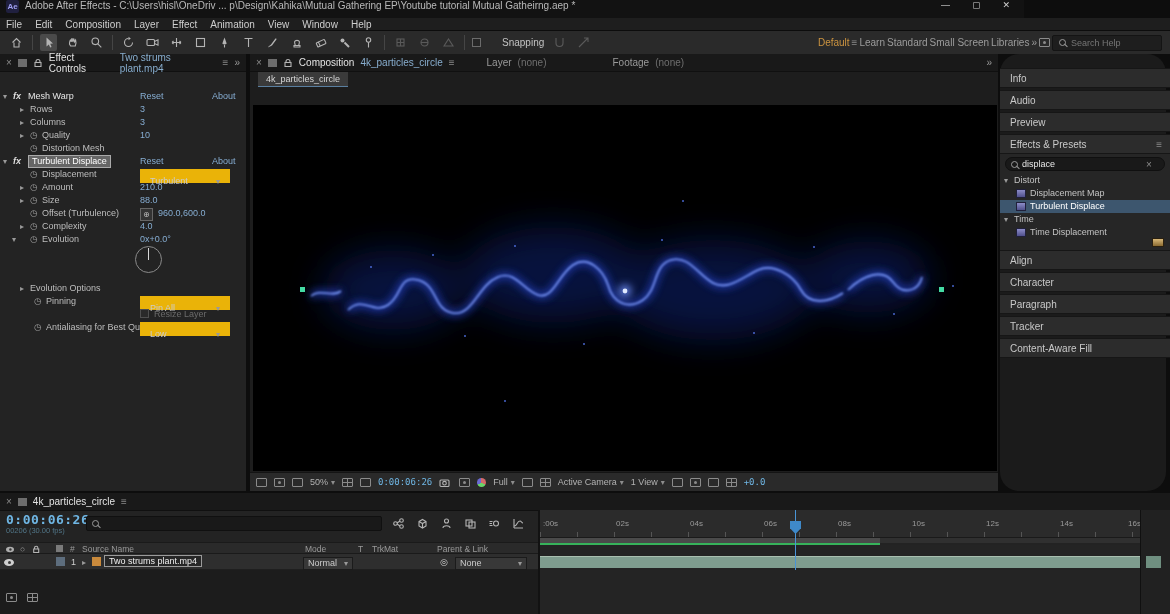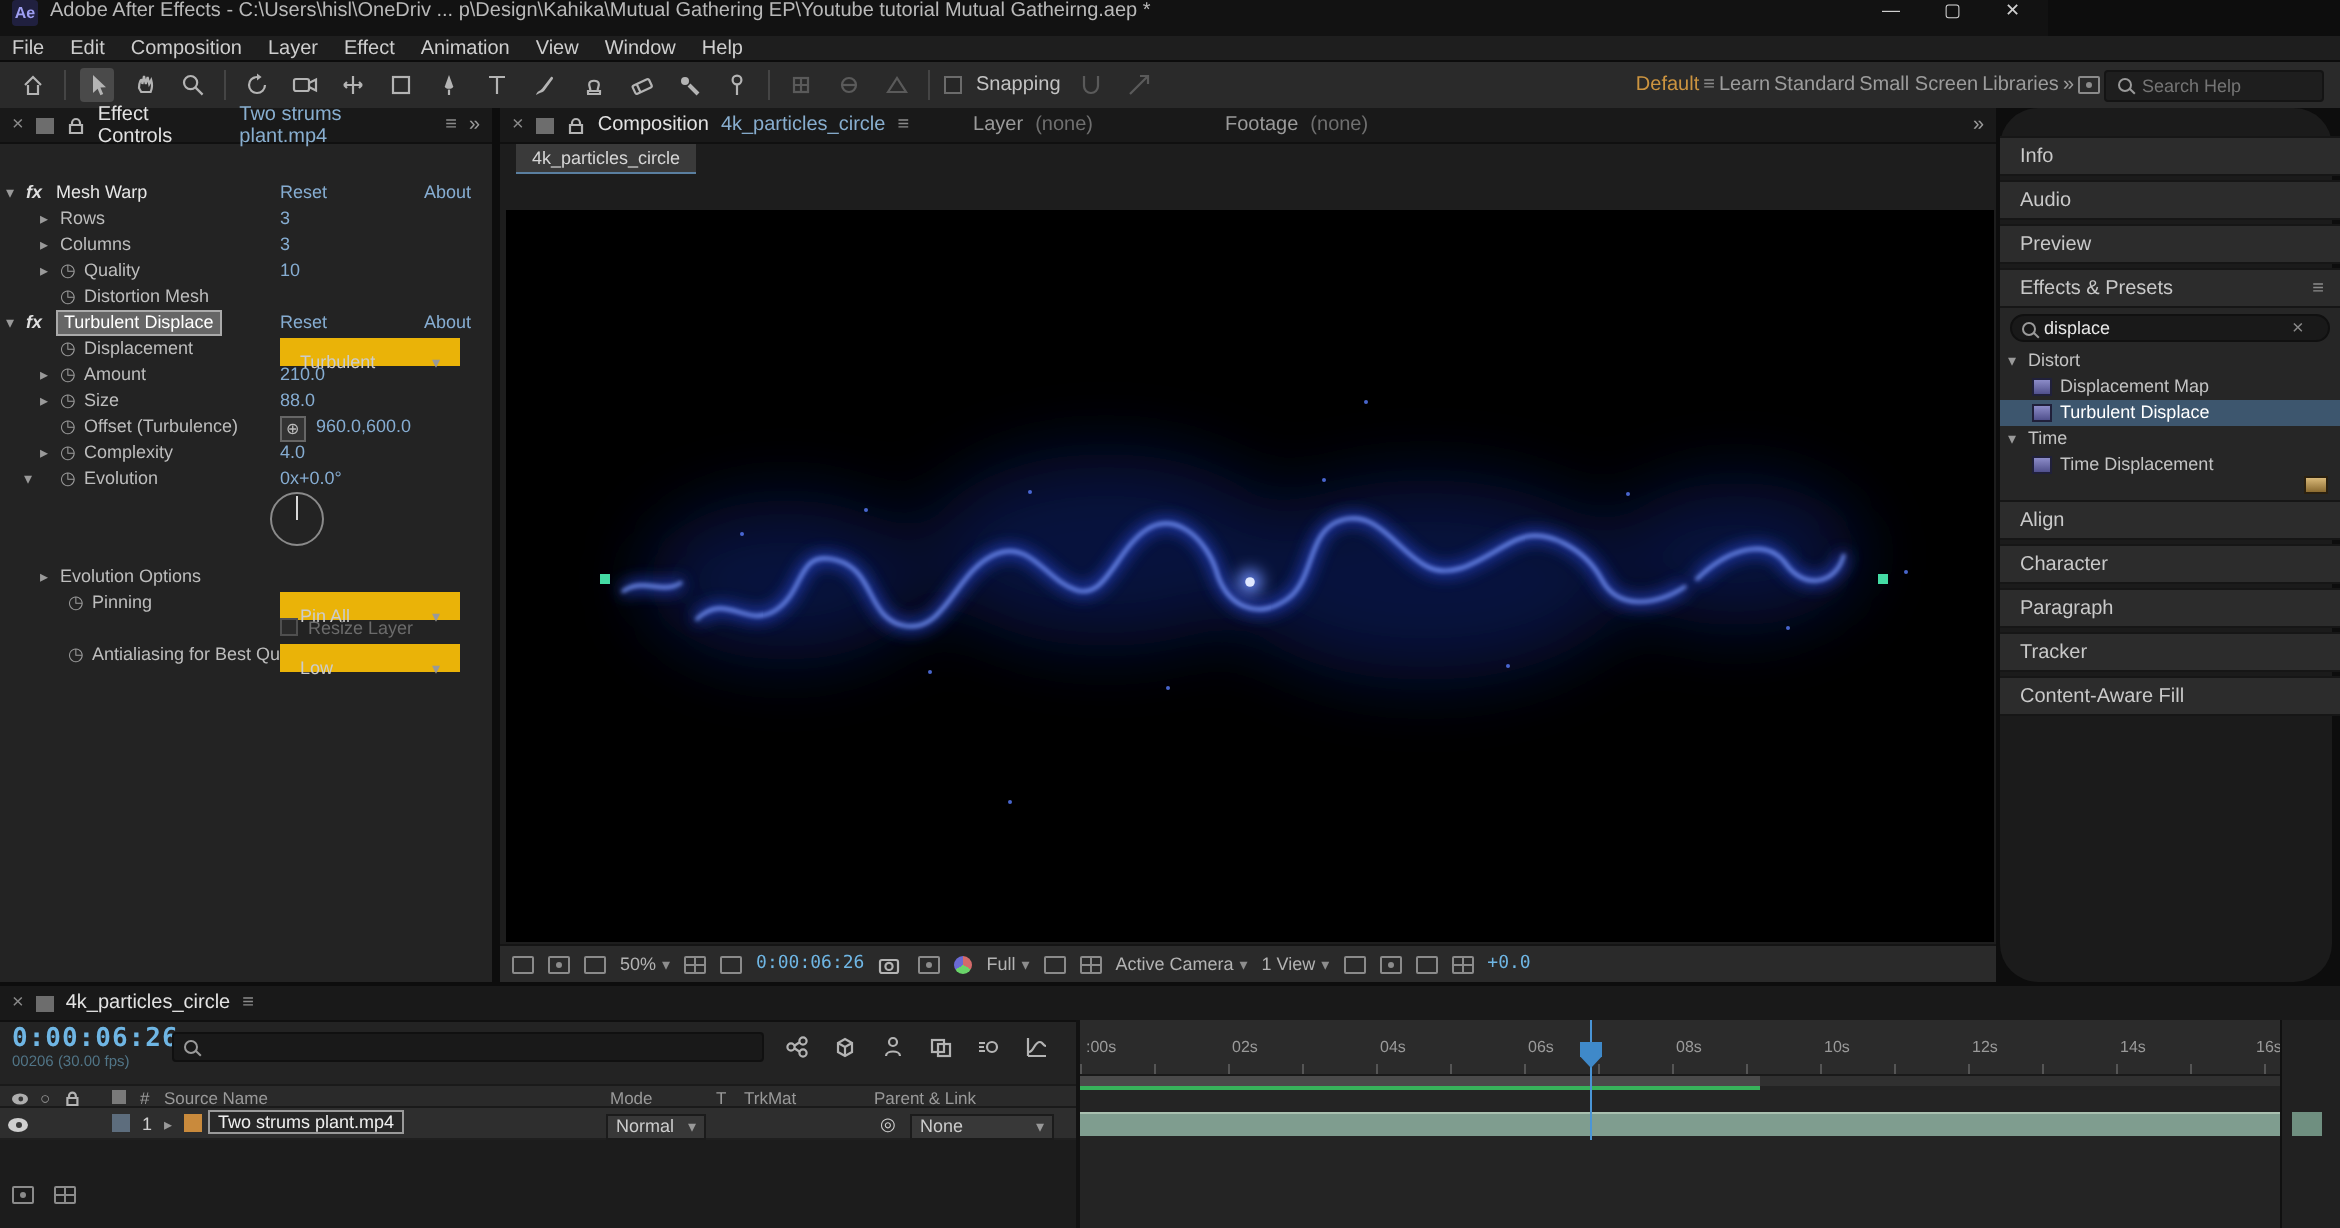--- a/index.html
+++ b/index.html
@@ -242,21 +242,21 @@
           <path d="M3 6.5 H10"></path>
         </svg>
       </span>
     <span class="tool dim">
         <svg class="ico" width="13" height="13">
           <path d="M2 10 L6.5 3 L11 10 Z"></path>
         </svg>
       </span>
     <span class="tsep"></span>
     <span class="cb"></span>
-    <span style="color:#c3c3c3;">Snapping</span>
+    <span style="color:#c3c3c3;margin-left:14px;">Snapping</span>
     <span class="tool dim">
         <svg class="ico" width="13" height="13">
           <path d="M3 2 V7 a3.5 3.5 0 0 0 7 0 V2"></path>
         </svg>
       </span>
     <span class="tool dim">
         <svg class="ico" width="13" height="13">
           <path d="M2 11 L11 2 M7 2 H11 V6"></path>
         </svg>
       </span>

